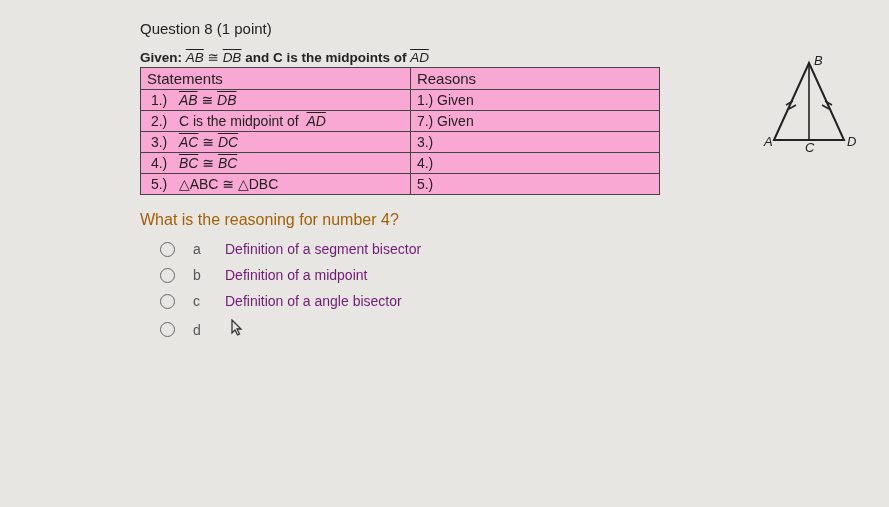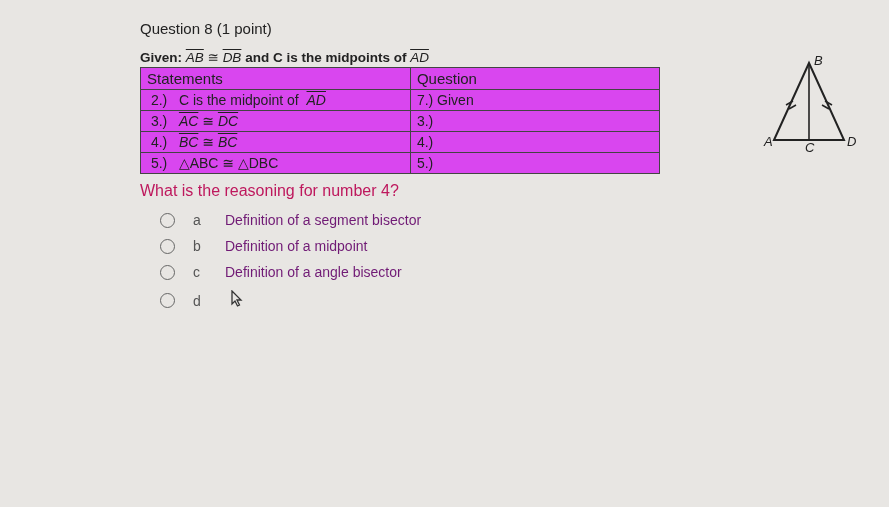--- a/index.html
+++ b/index.html
@@ -18,30 +18,30 @@
     .content-row { display: flex; gap: 32px; align-items: flex-start; }
     .left-col { flex: 1; }
     .given-prove { font-size: 13.5px; margin-bottom: 2px; }
     .given-prove b { font-weight: bold; }
     .overline { text-decoration: overline; font-style: italic; }
     .proof-table {
       border-collapse: collapse;
       width: 520px;
       font-size: 14px;
       margin-top: 2px;
-      background: #d946ef;
+      background: #f9a8d4;
     }
     .proof-table td {
       border: 1px solid #444;
       padding: 2px 6px;
       vertical-align: middle;
     }
     .proof-table .hdr { font-size: 15px; }
     .proof-table .statements-col { width: 52%; }
-    .question-text { margin-top: 8px; font-size: 16px; color: #be185d; }
+    .question-text { margin-top: 16px; font-size: 16px; color: #a16207; }
     .options { margin-top: 12px; padding-left: 20px; }
     .option-row { display: flex; align-items: center; gap: 18px; margin-bottom: 10px; font-size: 14px; color: #444; }
     .radio {
       width: 15px; height: 15px; border: 1.8px solid #666; border-radius: 50%; display: inline-block; flex-shrink: 0;
     }
     .opt-letter { width: 14px; color: #555; }
     .opt-text { color: #701a75; }
     .triangle-box { width: 110px; padding-top: 6px; }
     .tri-svg { width: 100px; height: 100px; }
     .cursor-icon { display: inline-block; margin-left: 6px; vertical-align: middle; }
@@ -63,21 +63,25 @@
       <div class="given-prove">
         <b>Given:</b>
         <span class="overline">AB</span><span> ≅ </span><span class="overline">DB</span><b> and C is the midpoints of </b><span class="overline">AD</span>
       </div>
 
 
       <table class="proof-table">
         <tbody>
             <tr>
           <td class="hdr statements-col">Statements</td>
-          <td class="hdr">Question</td>
+          <td class="hdr">Reasons</td>
+        </tr>
+        <tr>
+          <td>&nbsp;<span>1.)</span>&nbsp;&nbsp;&nbsp;<span class="overline">AB</span> ≅ <span class="overline">DB</span></td>
+          <td>1.) Given</td>
         </tr>
         <tr>
           <td>&nbsp;<span>2.)</span>&nbsp;&nbsp;&nbsp;C is the midpoint of &nbsp;<span class="overline">AD</span></td>
           <td>7.) Given</td>
         </tr>
         <tr>
           <td>&nbsp;<span>3.)</span>&nbsp;&nbsp;&nbsp;<span class="overline">AC</span> ≅ <span class="overline">DC</span></td>
           <td>3.)</td>
         </tr>
         <tr>

